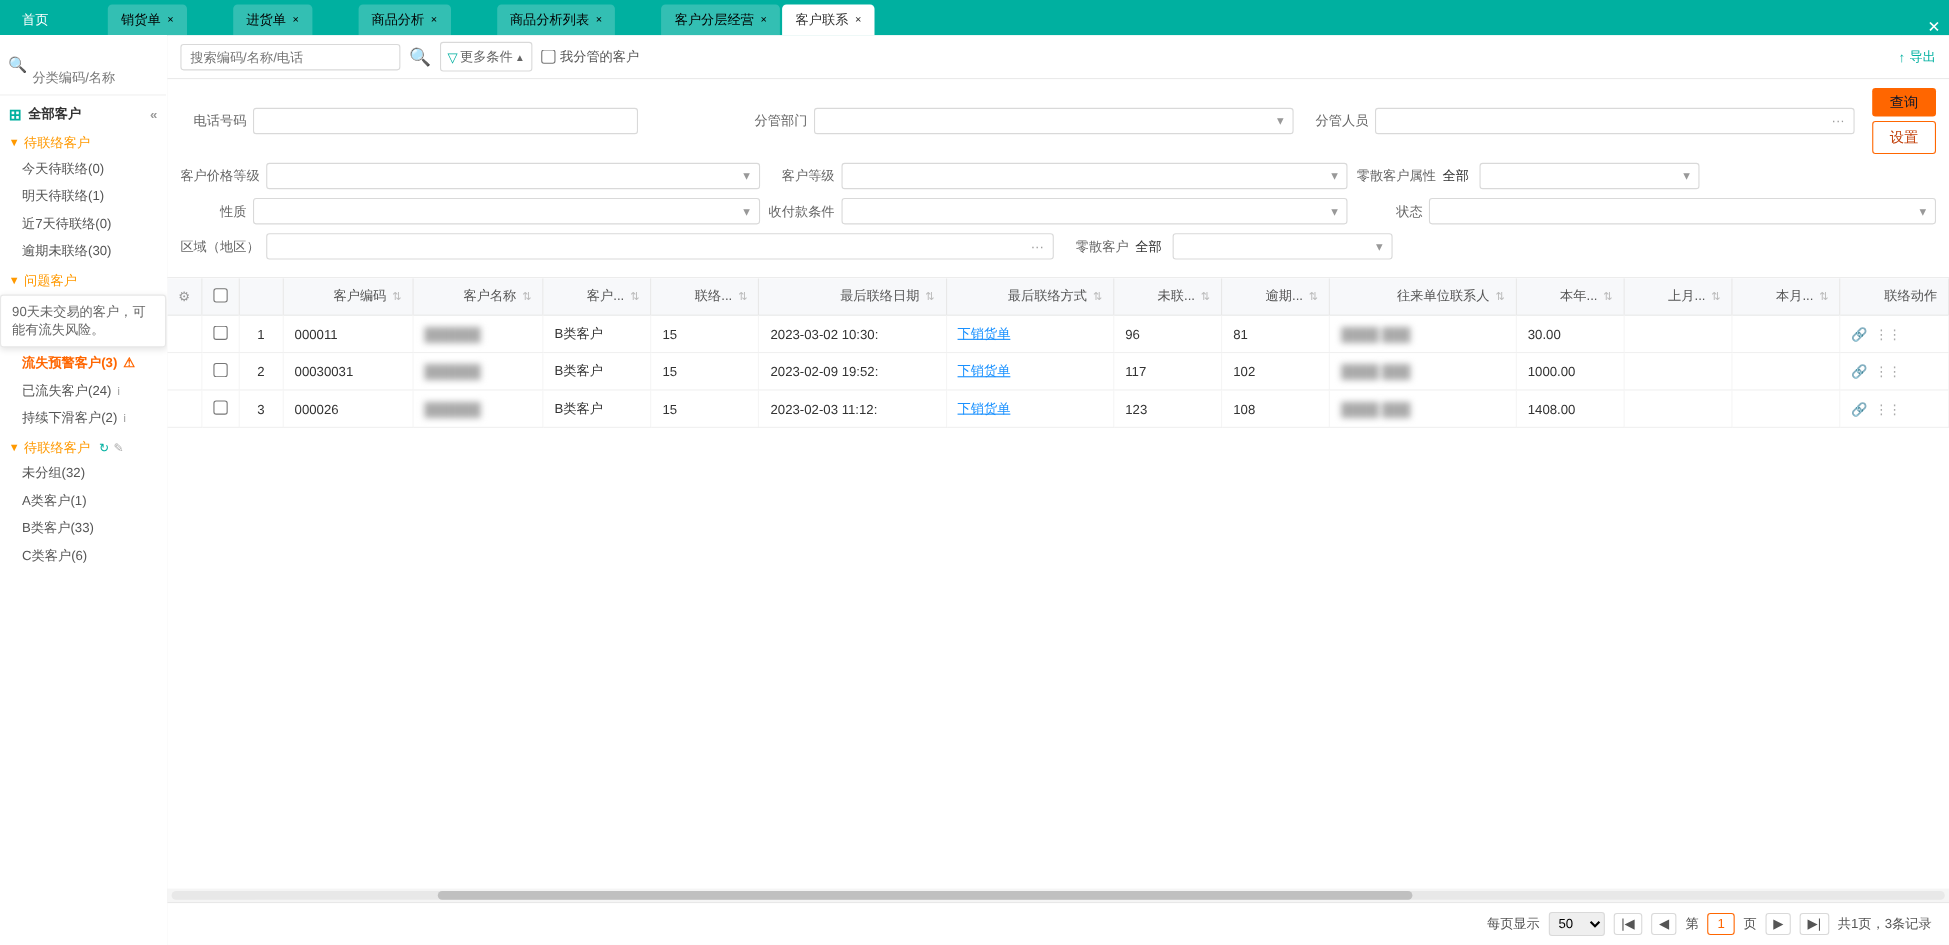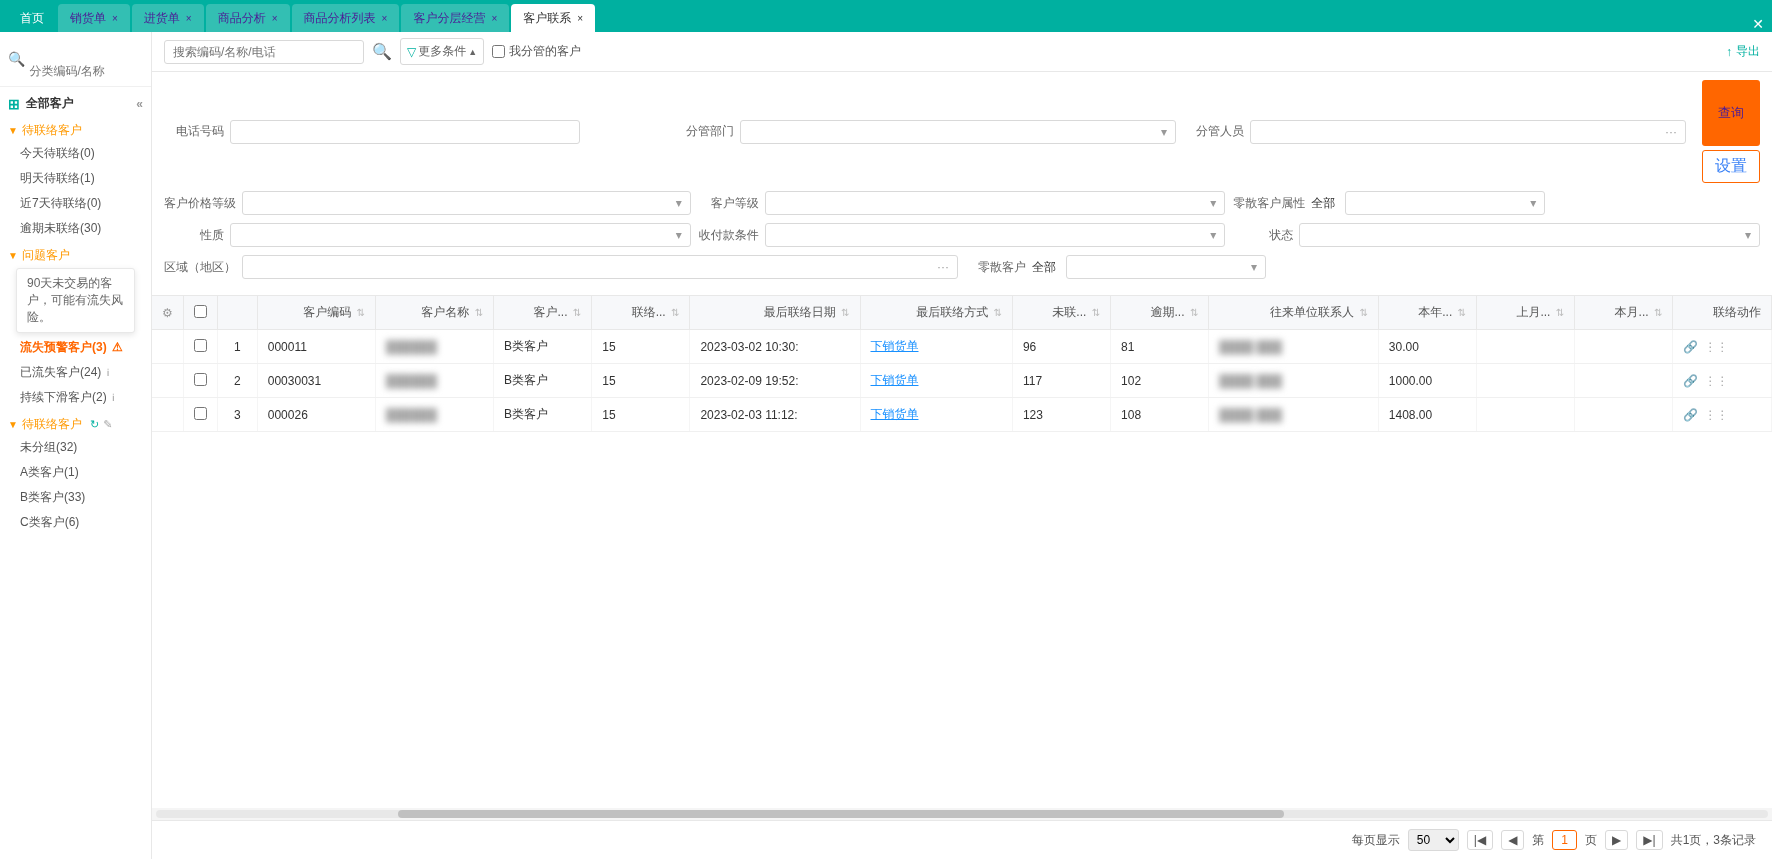--- a/index.html
+++ b/index.html
@@ -28,21 +28,22 @@
     }
     .nav-tab.home {
       background: transparent;
     }
     .nav-tab.active {
       background: #fff;
       color: #333;
     }
     .nav-tab.inactive {
       background: rgba(255,255,255,0.2);
-      color: #4c1d95;
+      color: #000000;
+      margin-left: 40px;
     }
     .nav-tab .close-x {
       font-size: 10px;
       color: inherit;
       cursor: pointer;
     }
     .nav-close-all {
       margin-left: auto;
       color: #fff;
       font-size: 14px;
@@ -124,21 +125,21 @@
     .sidebar-item.active {
       color: #f60;
       font-weight: bold;
     }
     .tooltip-box {
       background: #fff;
       border: 1px solid #e8e8e8;
       padding: 6px 10px;
       color: #666;
       font-size: 11px;
-      margin: 2px 16px;
+      margin: 2px 0;
       border-radius: 3px;
       box-shadow: 0 2px 6px rgba(0,0,0,0.1);
     }
 
     
     .content {
       flex: 1;
       display: flex;
       flex-direction: column;
       overflow: hidden;
@@ -241,35 +242,35 @@
       background: #fff;
       display: flex;
       align-items: center;
       justify-content: space-between;
       cursor: pointer;
     }
     .filter-select .chevron { color: #999; }
     .filter-dots { color: #999; cursor: pointer; }
     .query-btn {
       background: #f60;
-      color: #4c1d95;
+      color: #0f172a;
       border: none;
       border-radius: 3px;
-      padding: 24px 16px;
+      padding: 4px 16px;
       cursor: pointer;
       font-size: 13px;
     }
     .setting-btn {
       background: #fff;
-      color: #3b82f6;
+      color: #c2410c;
       border: 1px solid #f60;
       border-radius: 3px;
       padding: 5px 12px;
       cursor: pointer;
-      font-size: 16px;
+      font-size: 13px;
     }
     .filter-actions {
       display: flex;
       flex-direction: column;
       gap: 4px;
       margin-left: 8px;
     }
 
     
     .table-container {

